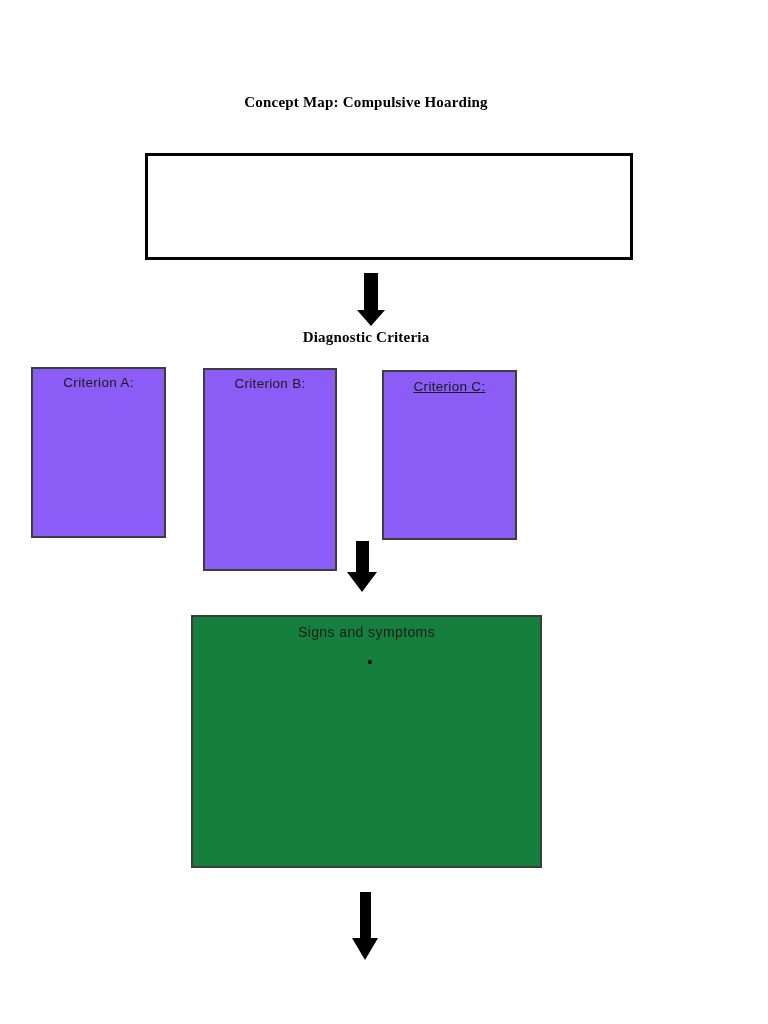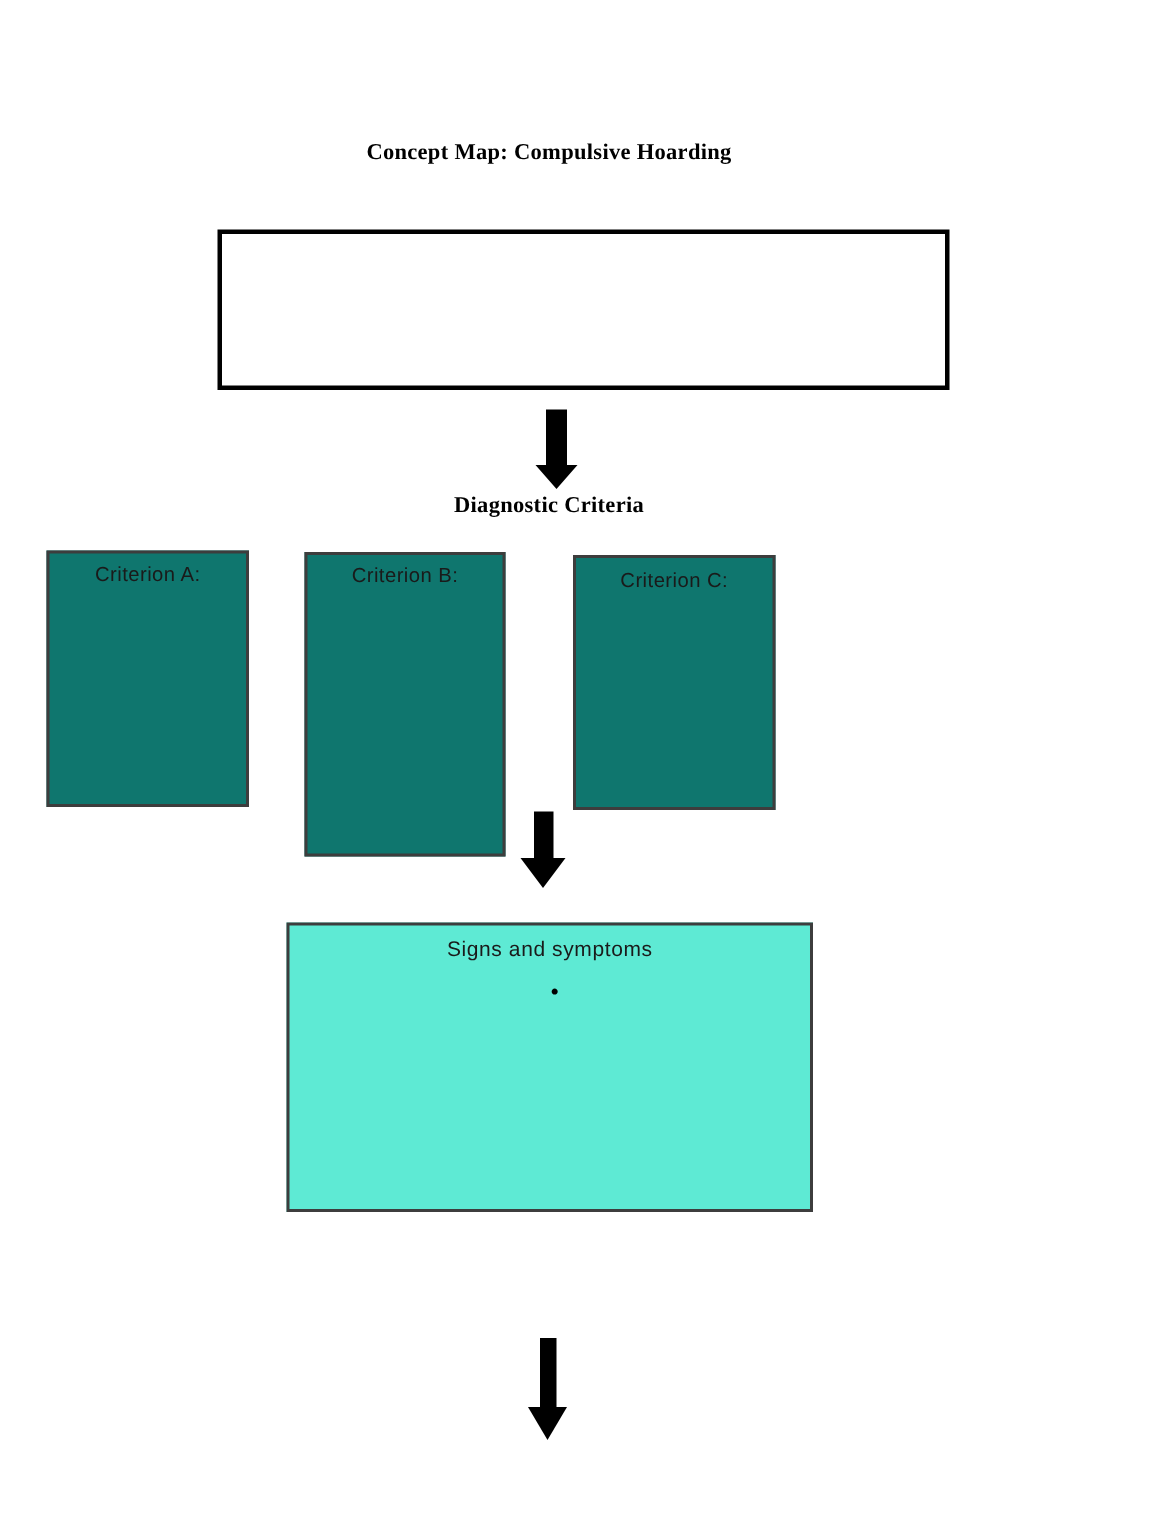--- a/index.html
+++ b/index.html
@@ -40,41 +40,41 @@
     width: 482px;
     height: 101px;
     border: 3px solid var(--heavy-border, #000000);
     background: #ffffff;
   }
 
   .criterion-box {
     position: absolute;
     box-sizing: border-box;
     border: 2px solid var(--light-border, #3d3d3d);
-    background: #0f766e;
+    background: #8b5cf6;
     text-align: center;
     font-family: "Liberation Sans", sans-serif;
     font-size: 13.5px;
     letter-spacing: 0.3px;
     color: #1a1a1a;
   }
   .criterion-a { left: 31px;  top: 367px; width: 135px; height: 171px; padding-top: 6px; }
   .criterion-b { left: 203px; top: 368px; width: 134px; height: 203px; padding-top: 6px; }
-  .criterion-c { left: 382px; top: 370px; width: 135px; height: 170px; padding-top: 7px; }
+  .criterion-c { left: 382px; top: 370px; width: 135px; height: 170px; padding-top: 7px; text-decoration: underline; }
   .criterion-d { left: 560px; top: 364px; width: 134px; height: 173px; padding-top: 6px; }
 
   .signs-box {
     position: absolute;
     left: 191px;
     top: 615px;
     width: 351px;
-    height: 193px;
+    height: 253px;
     box-sizing: border-box;
     border: 2px solid var(--light-border, #3d3d3d);
-    background: #5eead4;
+    background: #15803d;
     text-align: center;
     font-family: "Liberation Sans", sans-serif;
     font-size: 14px;
     letter-spacing: 0.4px;
     color: #1a1a1a;
     padding-top: 7px;
   }
   .signs-bullet {
     position: absolute;
     left: 170px;

